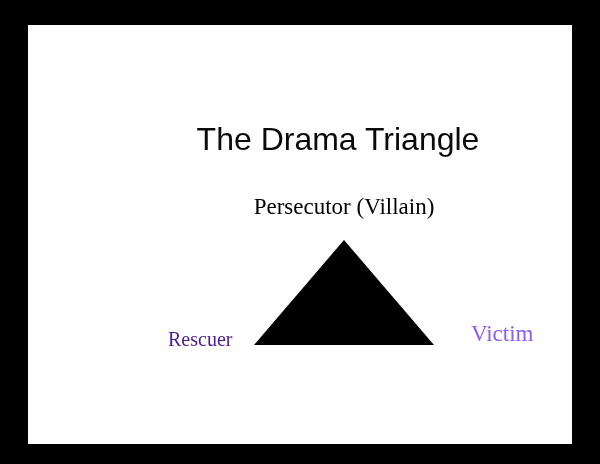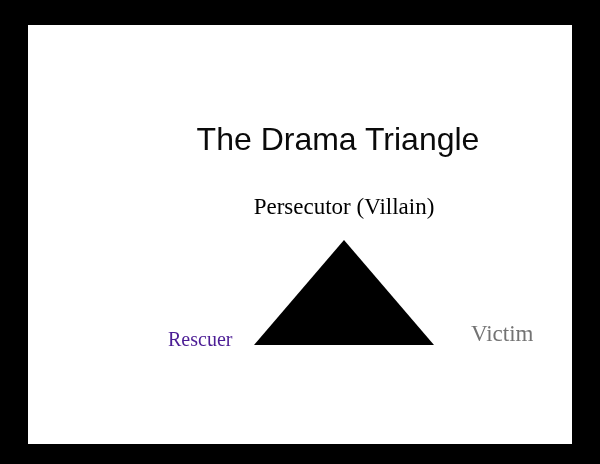--- a/index.html
+++ b/index.html
@@ -81,21 +81,21 @@
 
   
   #label-victim {
     position: absolute;
     left: 443px;
     top: 295px;
     font-family: "Liberation Serif", serif;
     font-size: 23px;
     font-weight: 400;
     line-height: 27px;
-    color: #737373;
+    color: #8b5cf6;
     white-space: nowrap;
   }
 
   
   #drama-triangle {
     position: absolute;
     left: 222px;
     top: 210px;
     width: 190px;
     height: 115px;

